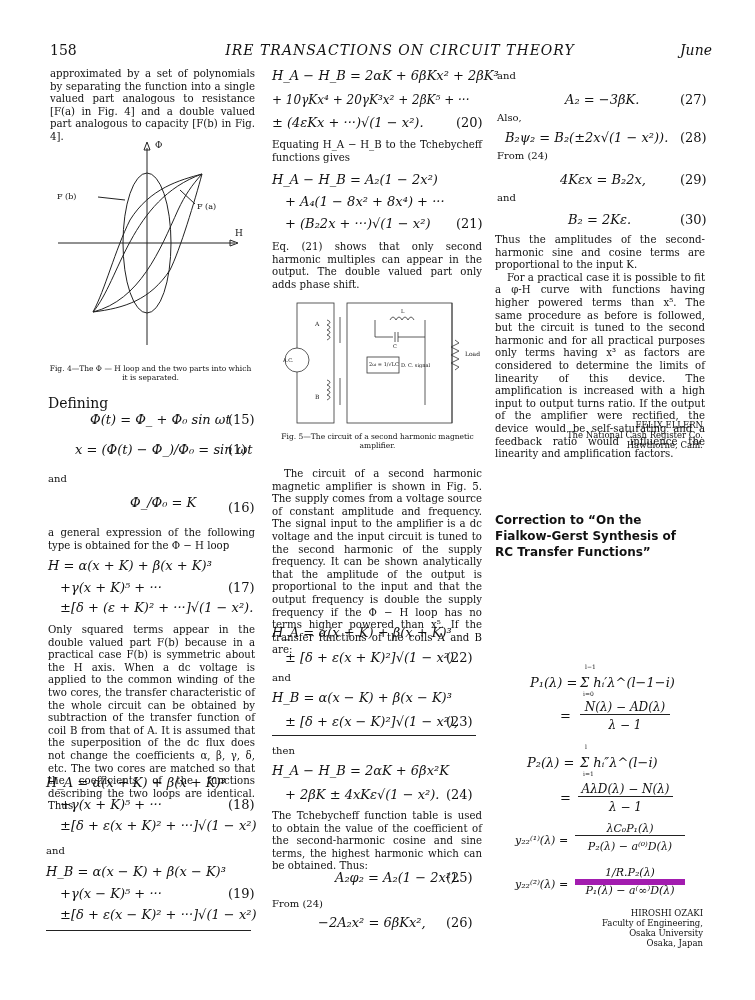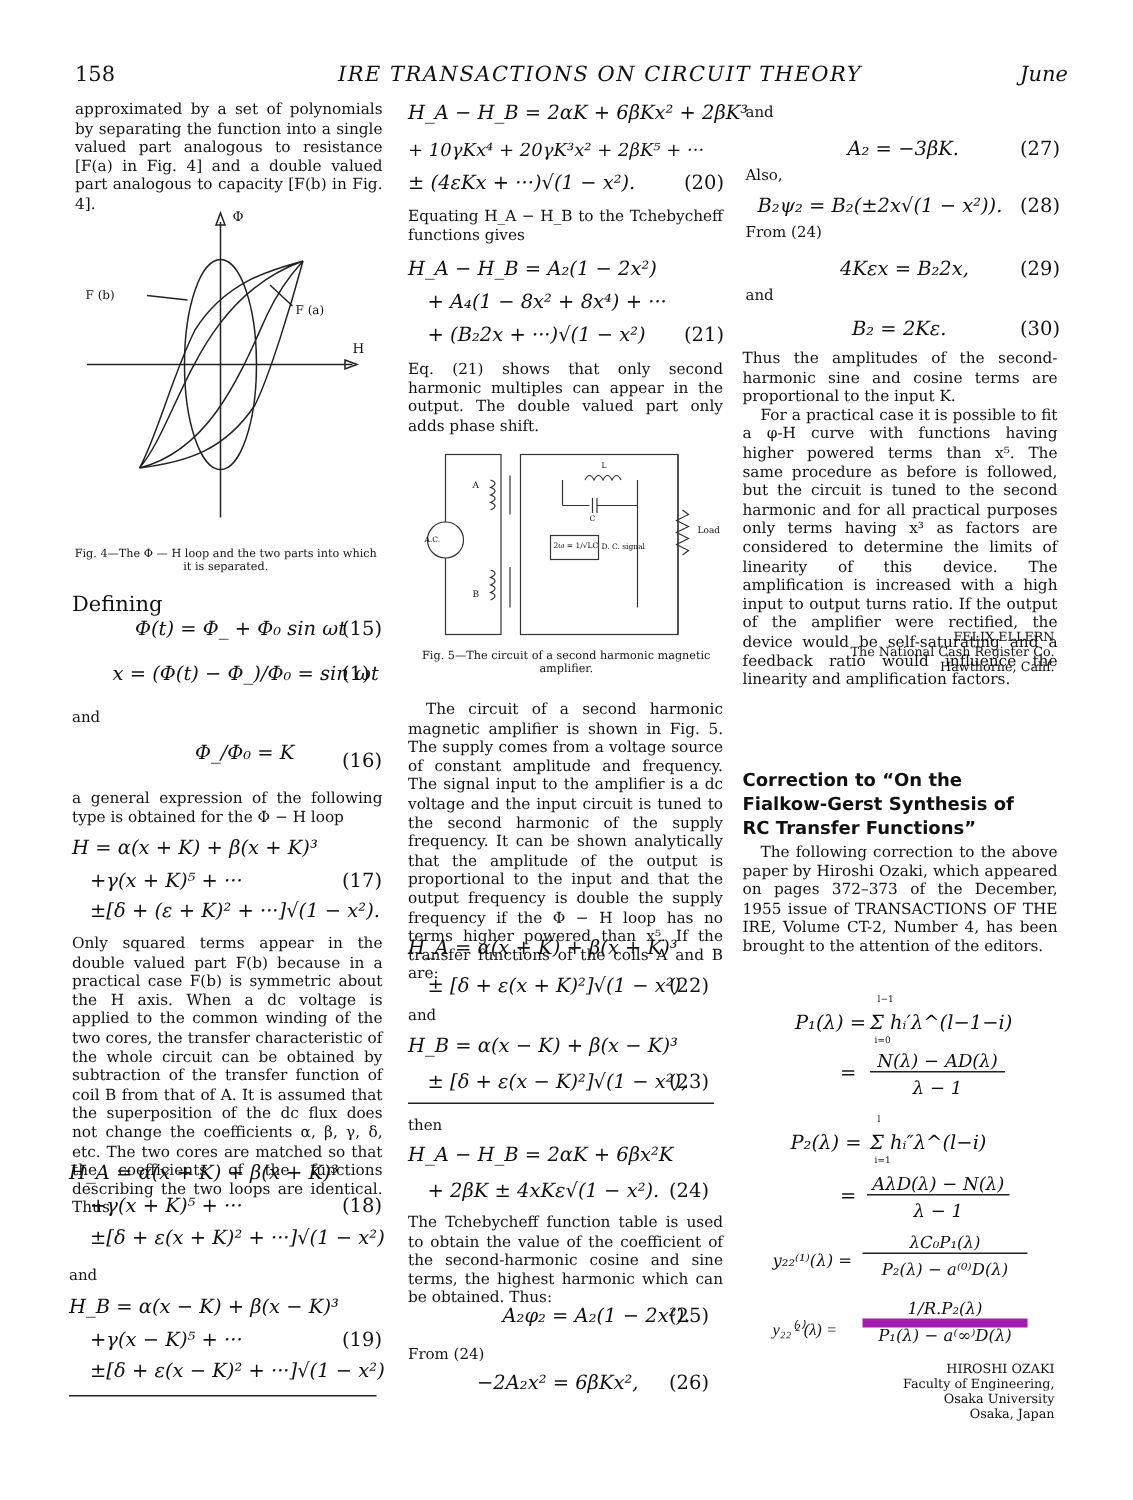--- a/index.html
+++ b/index.html
@@ -173,21 +173,20 @@
 
 <div class="sig" style="left:540px;top:420px;width:163px;">
   <div>FELIX ELLERN</div>
   <div>The National Cash Register Co.</div>
   <div>Hawthorne, Calif.</div>
 </div>
 
 <div class="heading" style="left:495px;top:512px;width:200px;">Correction to “On the Fialkow-Gerst Synthesis of RC Transfer Functions”</div>
 
 <div class="col" style="left:495px;top:563px;width:210px;">
-  <p class="indent">The following correction to the above paper by Hiroshi Ozaki, which appeared on pages 372–373 of the December, 1955 issue of TRANSACTIONS OF THE IRE, Volume CT-2, Number 4, has been brought to the attention of the editors.</p>
 </div>
 
 <div class="eq" style="left:530px;top:675px;">P₁(λ) =</div>
 <div class="eq" style="left:580px;top:675px;">Σ hᵢ′λ^(l−1−i)</div>
 <div class="abs" style="left:585px;top:663px;font-size:6px;">l−1</div>
 <div class="abs" style="left:583px;top:690px;font-size:6px;">i=0</div>
 <div class="abs" style="left:560px;top:708px;font-size:13px;font-style:italic;">=</div>
 <div class="abs" style="left:580px;top:700px;width:90px;text-align:center;font-size:12px;font-style:italic;border-bottom:1px solid #222;">N(λ) − AD(λ)</div>
 <div class="abs" style="left:580px;top:718px;width:90px;text-align:center;font-size:12px;font-style:italic;">λ − 1</div>
 
@@ -196,21 +195,21 @@
 <div class="abs" style="left:585px;top:743px;font-size:6px;">l</div>
 <div class="abs" style="left:583px;top:770px;font-size:6px;">i=1</div>
 <div class="abs" style="left:560px;top:790px;font-size:13px;font-style:italic;">=</div>
 <div class="abs" style="left:578px;top:782px;width:95px;text-align:center;font-size:12px;font-style:italic;border-bottom:1px solid #222;">AλD(λ) − N(λ)</div>
 <div class="abs" style="left:578px;top:800px;width:95px;text-align:center;font-size:12px;font-style:italic;">λ − 1</div>
 
 <div class="eq" style="left:515px;top:834px;font-size:11px;">y₂₂⁽¹⁾(λ) =</div>
 <div class="abs" style="left:575px;top:822px;width:110px;text-align:center;font-size:11px;font-style:italic;border-bottom:1px solid #222;">λC₀P₁(λ)</div>
 <div class="abs" style="left:575px;top:840px;width:110px;text-align:center;font-size:11px;font-style:italic;">P₂(λ) − a⁽⁰⁾D(λ)</div>
 
-<div class="eq" style="left:515px;top:878px;font-size:11px;font-family:Liberation Serif, serif;">y₂₂⁽²⁾(λ) =</div>
+<div class="eq" style="left:515px;top:878px;font-size:11px;">y₂₂⁽²⁾(λ) =</div>
 <div class="abs" style="left:575px;top:866px;width:110px;text-align:center;font-size:11px;font-style:italic;border-bottom:6px solid #a21caf;">1/R.P₂(λ)</div>
 <div class="abs" style="left:575px;top:884px;width:110px;text-align:center;font-size:11px;font-style:italic;">P₁(λ) − a⁽∞⁾D(λ)</div>
 
 <div class="sig" style="left:540px;top:908px;width:163px;">
   <div>HIROSHI OZAKI</div>
   <div>Faculty of Engineering,</div>
   <div>Osaka University</div>
   <div>Osaka, Japan</div>
 </div>
 

